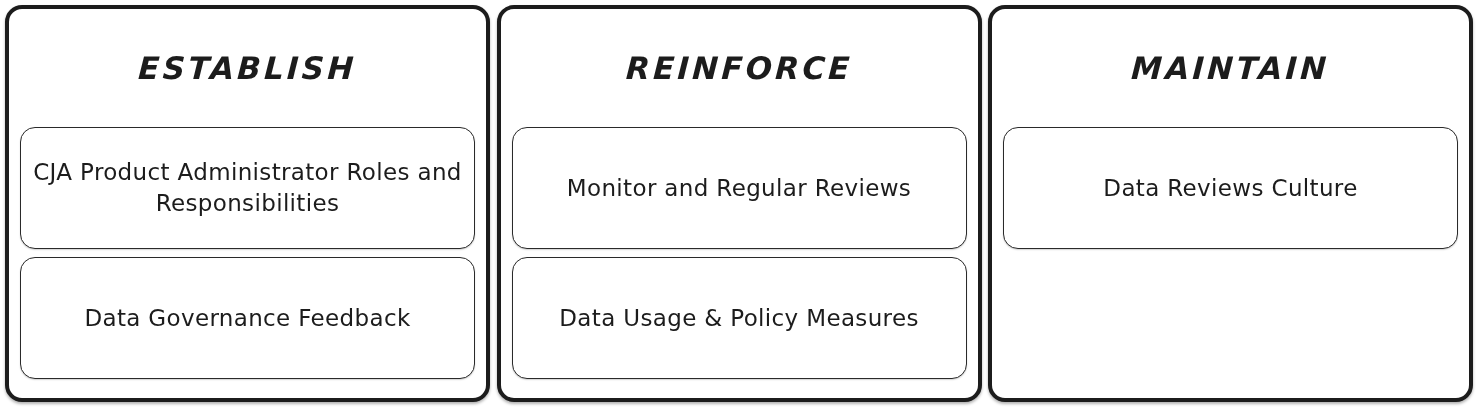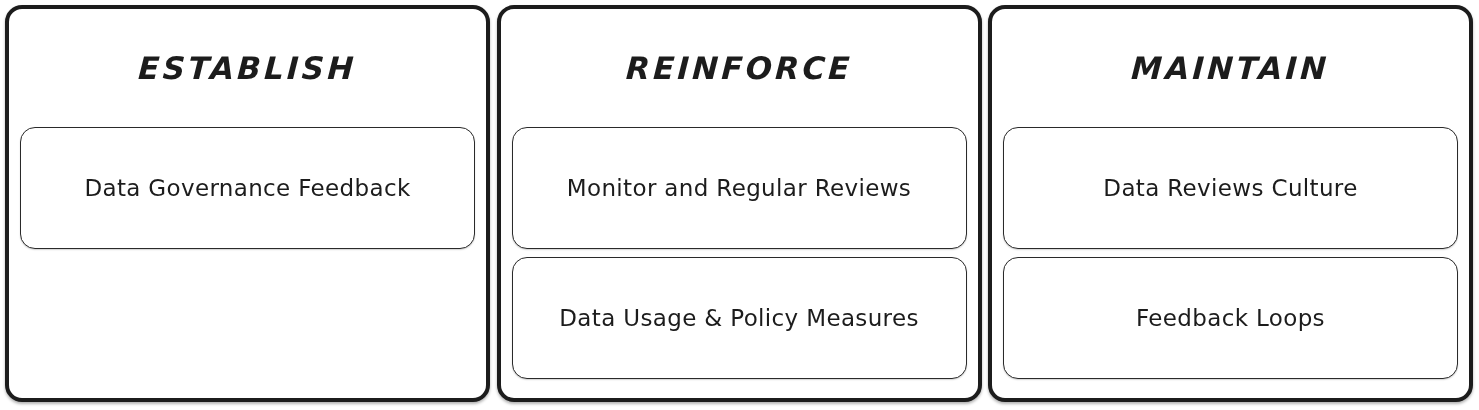--- a/index.html
+++ b/index.html
@@ -113,20 +113,23 @@
 </style>
 </head>
 <body>
 
 <div id="diagram-root">
   <div class="columns">
 
     <div class="panel">
       <div class="panel-title">ESTABLISH</div>
       <div class="card-stack">
+        <div class="card two-line">
+          <span class="card-label">CJA Product Administrator Roles and Responsibilities</span>
+        </div>
         <div class="card">
           <span class="card-label">Data Governance Feedback</span>
         </div>
       </div>
     </div>
 
     <div class="panel">
       <div class="panel-title">REINFORCE</div>
       <div class="card-stack">
         <div class="card">
@@ -137,20 +140,17 @@
         </div>
       </div>
     </div>
 
     <div class="panel">
       <div class="panel-title">MAINTAIN</div>
       <div class="card-stack">
         <div class="card">
           <span class="card-label">Data Reviews Culture</span>
         </div>
-        <div class="card">
-          <span class="card-label">Feedback Loops</span>
-        </div>
       </div>
     </div>
 
   </div>
 </div>
 
 </body></html>

